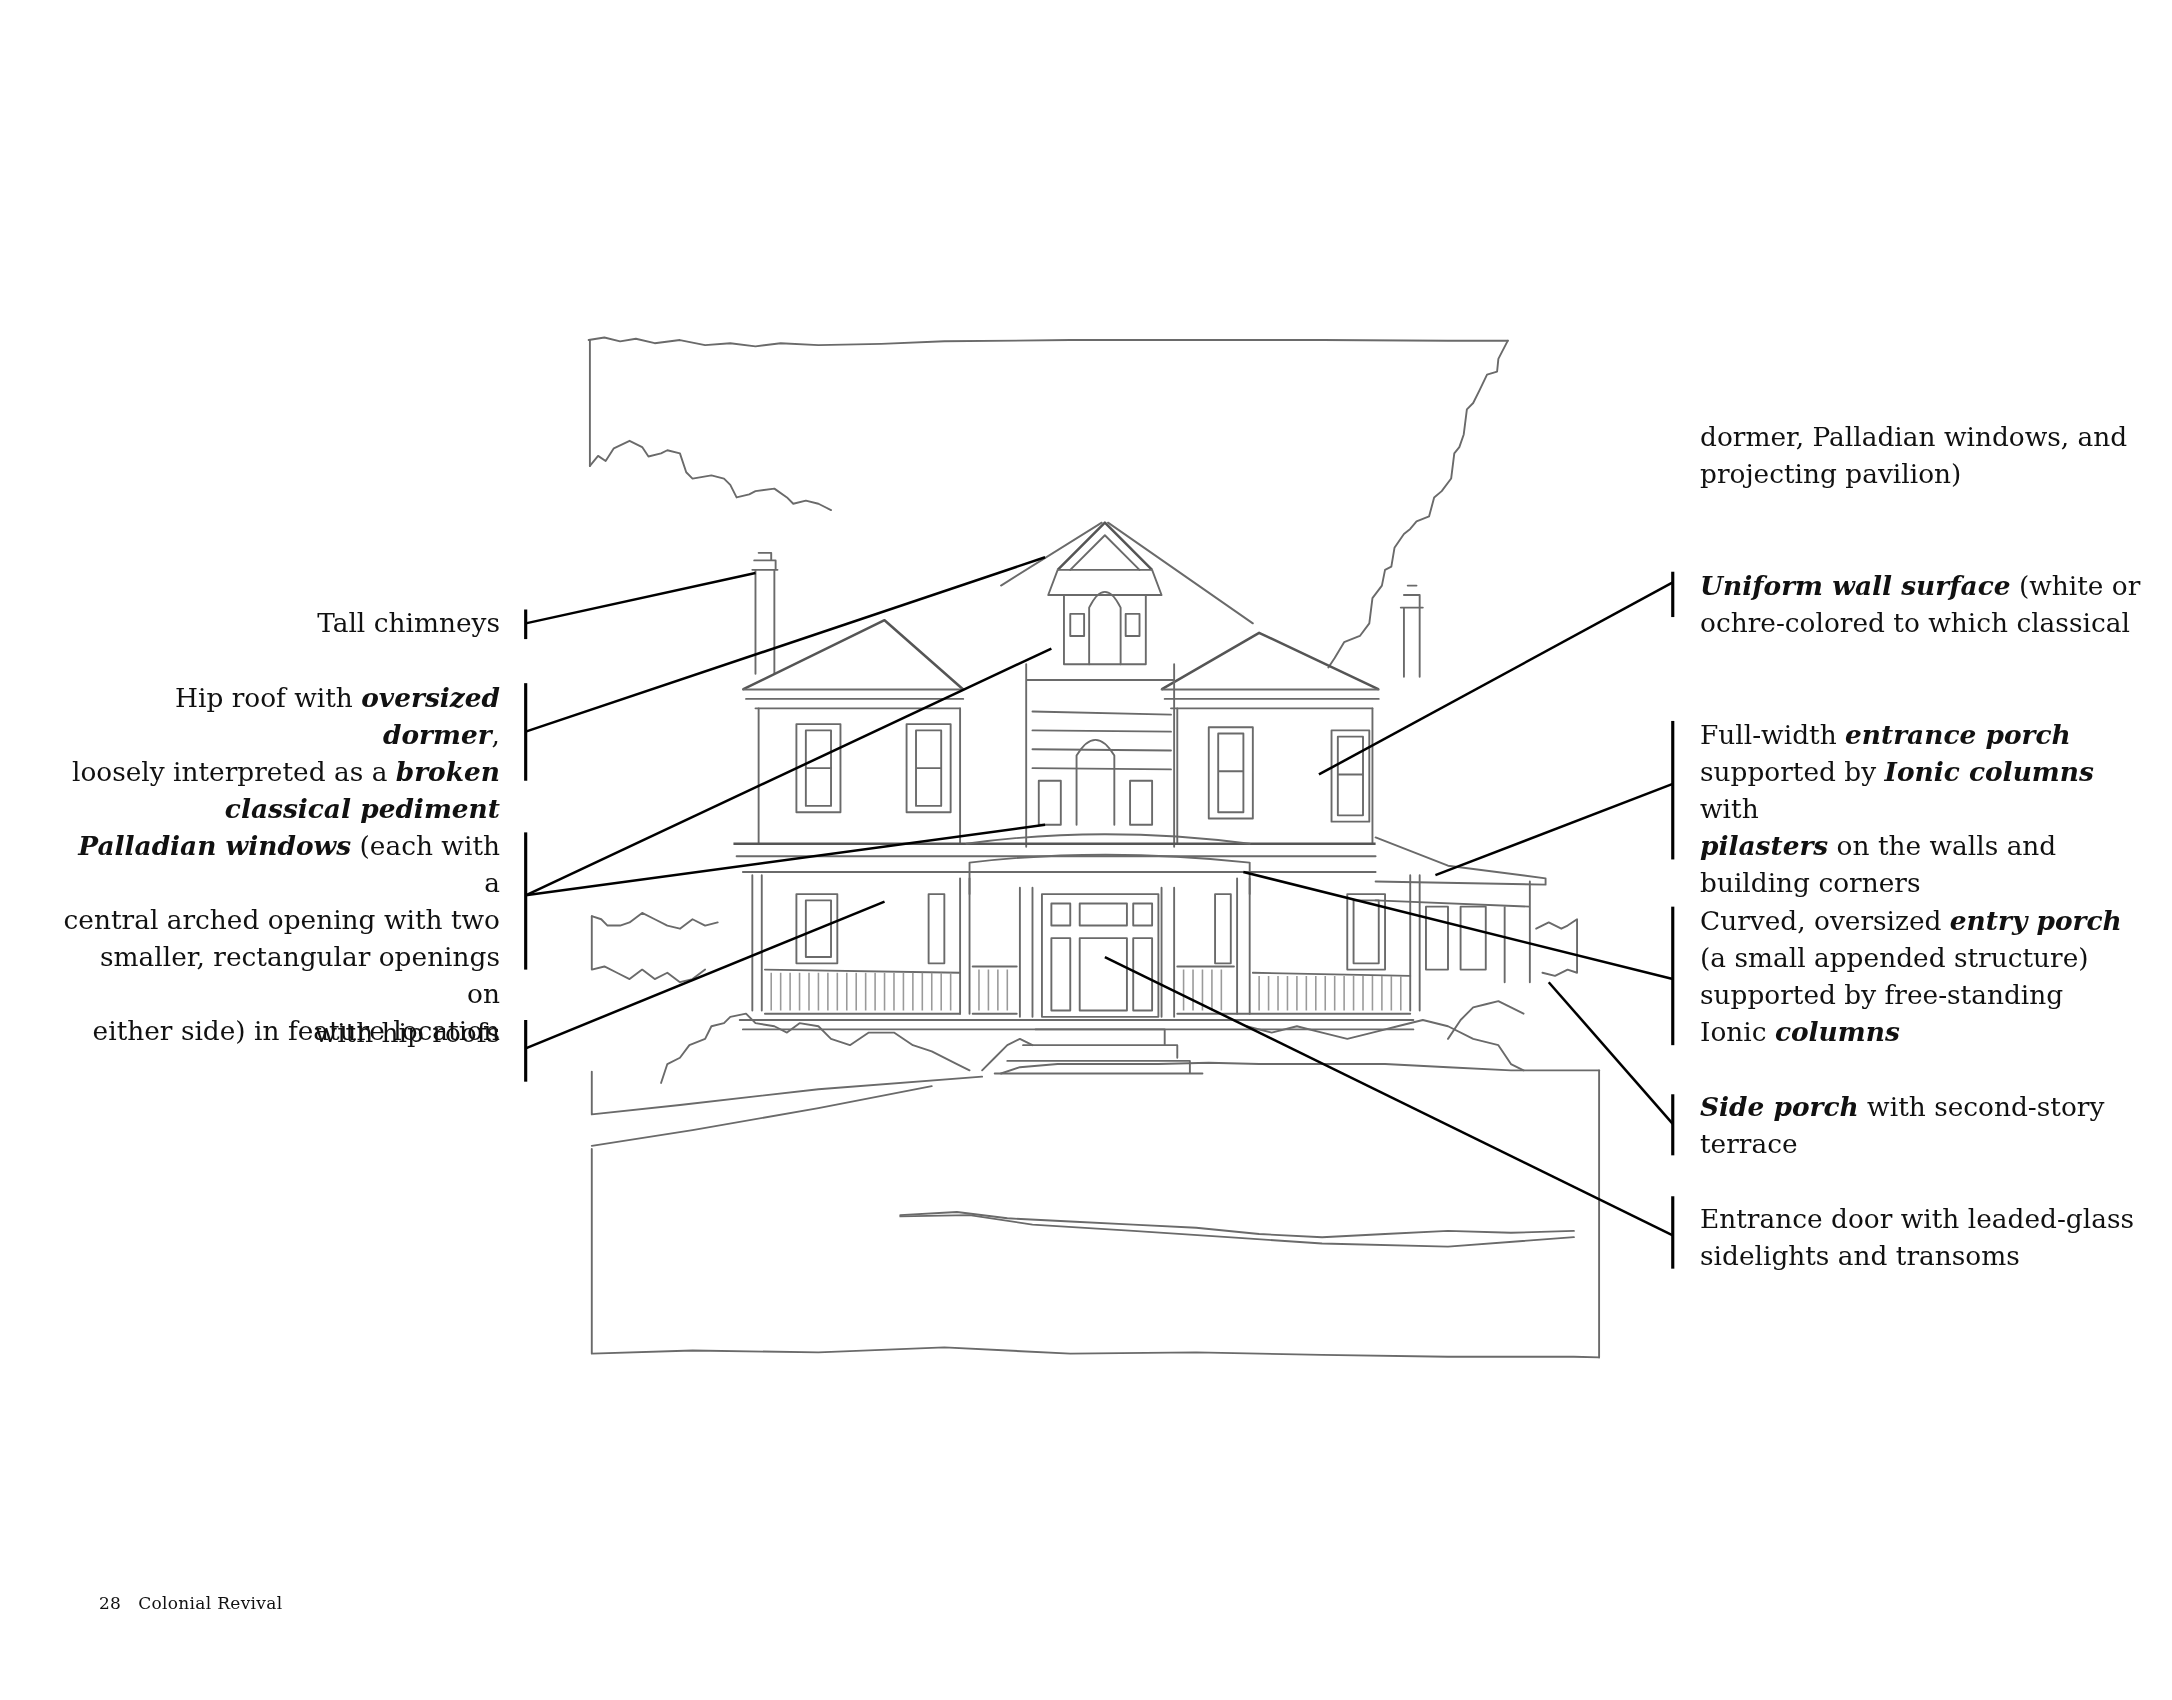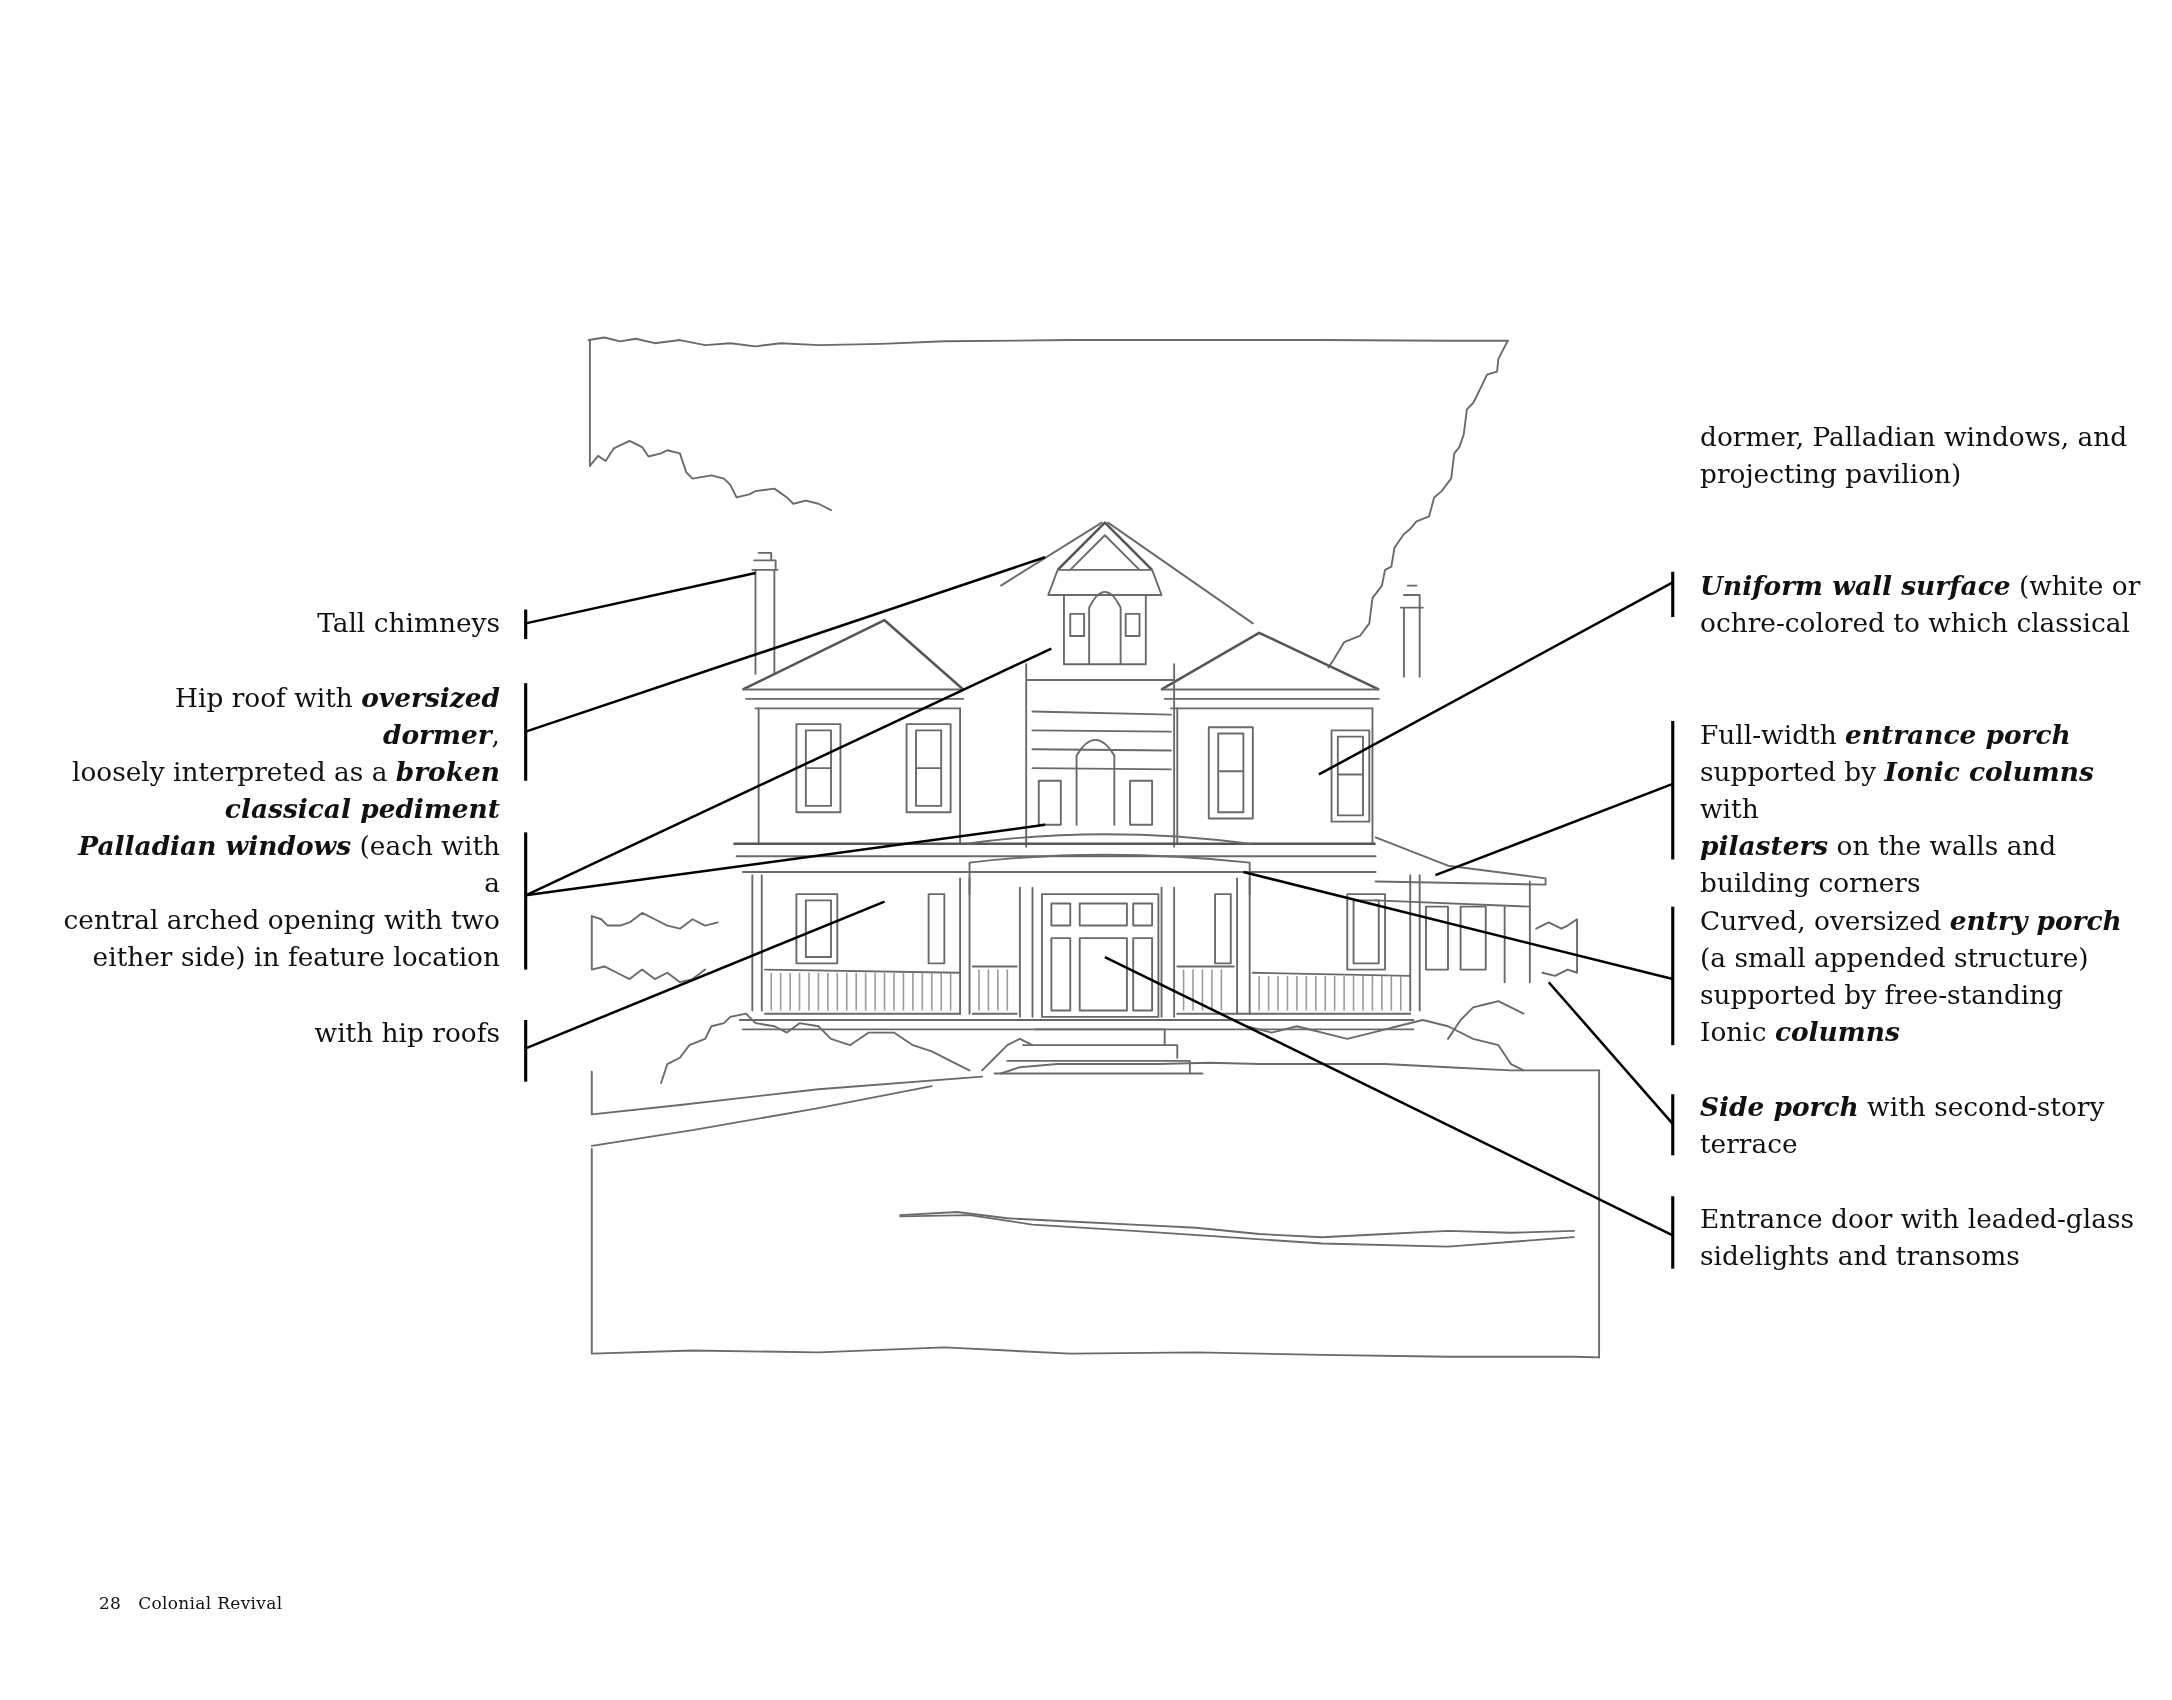--- a/index.html
+++ b/index.html
@@ -155,20 +155,21 @@
     <div><span>Tall chimneys</span></div>
   </div>
 <div class="label left" style="right:1672px; top:679px; width:441px;">
     <div><span>Hip roof with </span><b>oversized dormer</b><span>,</span></div>
     <div><span>loosely interpreted as a </span><b>broken</b></div>
     <div><b>classical pediment</b></div>
   </div>
 <div class="label left" style="right:1672px; top:827px; width:441px;">
     <div><b>Palladian windows</b><span> (each with a</span></div>
     <div><span>central arched opening with two</span></div>
+    <div><span>smaller, rectangular openings on</span></div>
     <div><span>either side) in feature location</span></div>
   </div>
 <div class="label left" style="right:1672px; top:1014px; width:441px;">
     <div><span>with hip roofs</span></div>
   </div>
 
 <div class="label right" style="left:1700px; top:418px; width:453px;">
     <div><span>dormer, Palladian windows, and</span></div>
     <div><span>projecting pavilion)</span></div>
   </div>

